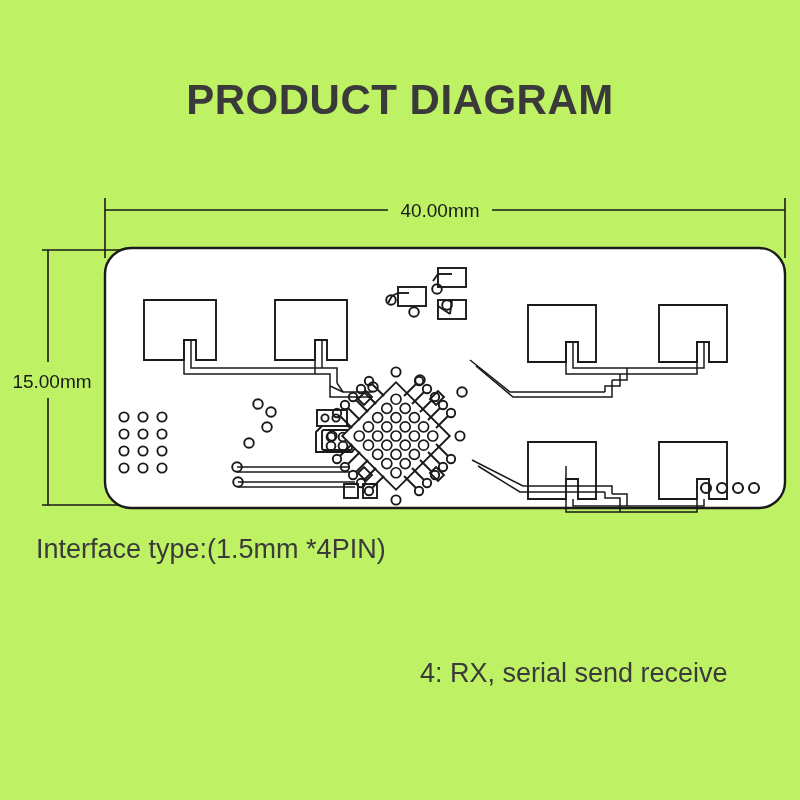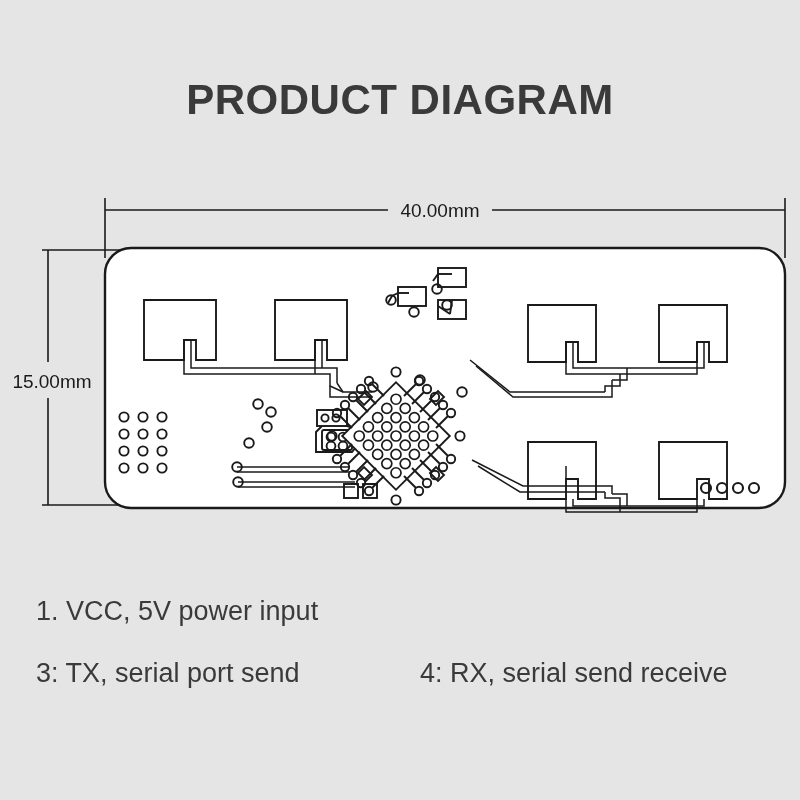--- a/index.html
+++ b/index.html
@@ -4,21 +4,21 @@
 <style>
   html, body {
     margin: 0;
     padding: 0;
     background: #ffffff;
   }
   #page {
     position: relative;
     width: 800px;
     height: 800px;
-    background: #e5e5e5;
+    background: #bef264;
     font-family: "Liberation Sans", sans-serif;
     overflow: hidden;
   }
   #title {
     position: absolute;
     left: 0;
     top: 76px;
     width: 800px;
     text-align: center;
     font-size: 42px;
@@ -286,17 +286,16 @@
       <g stroke-width="2.1">
         <circle cx="706" cy="488" r="5"></circle>
         <circle cx="722" cy="488" r="5"></circle>
         <circle cx="738" cy="488" r="5"></circle>
         <circle cx="754" cy="488" r="5"></circle>
       </g>
 
     </g>
   </svg>
 
-  <div class="info-line" id="pin1">1. VCC, 5V power input</div>
-  <div class="info-line" id="pin3">3: TX, serial port send</div>
+  <div class="info-line" id="interface-type">Interface type:(1.5mm *4PIN)</div>
   <div class="info-line" id="pin4">4: RX, serial send receive</div>
 
 </div>
 
 </body></html>

